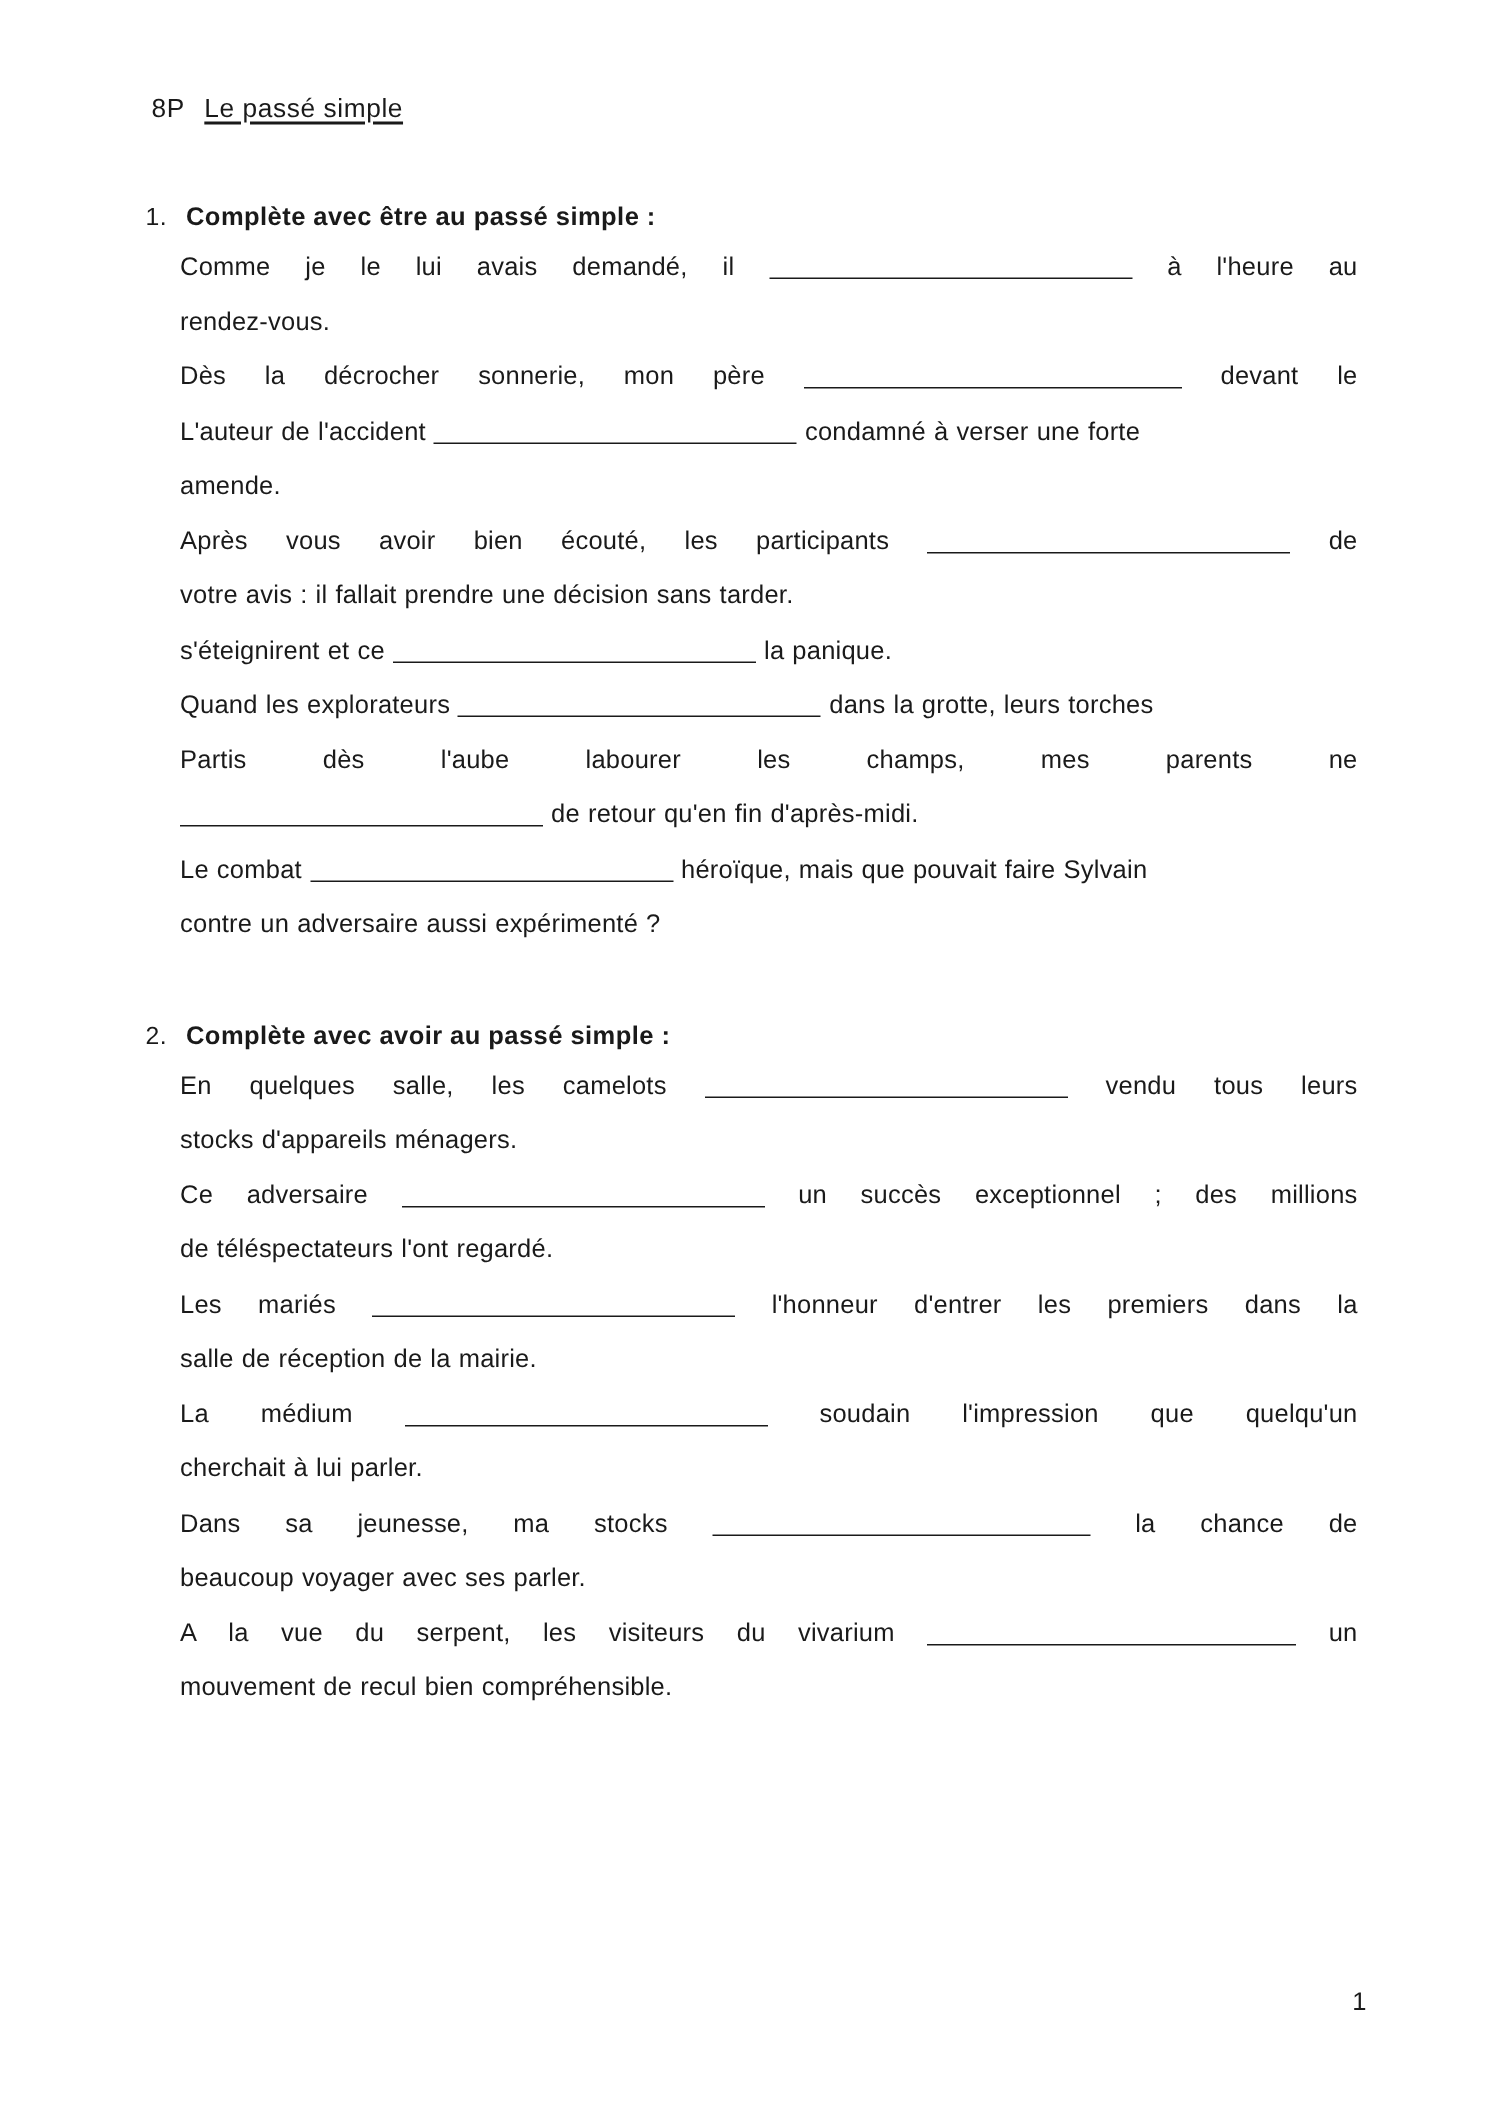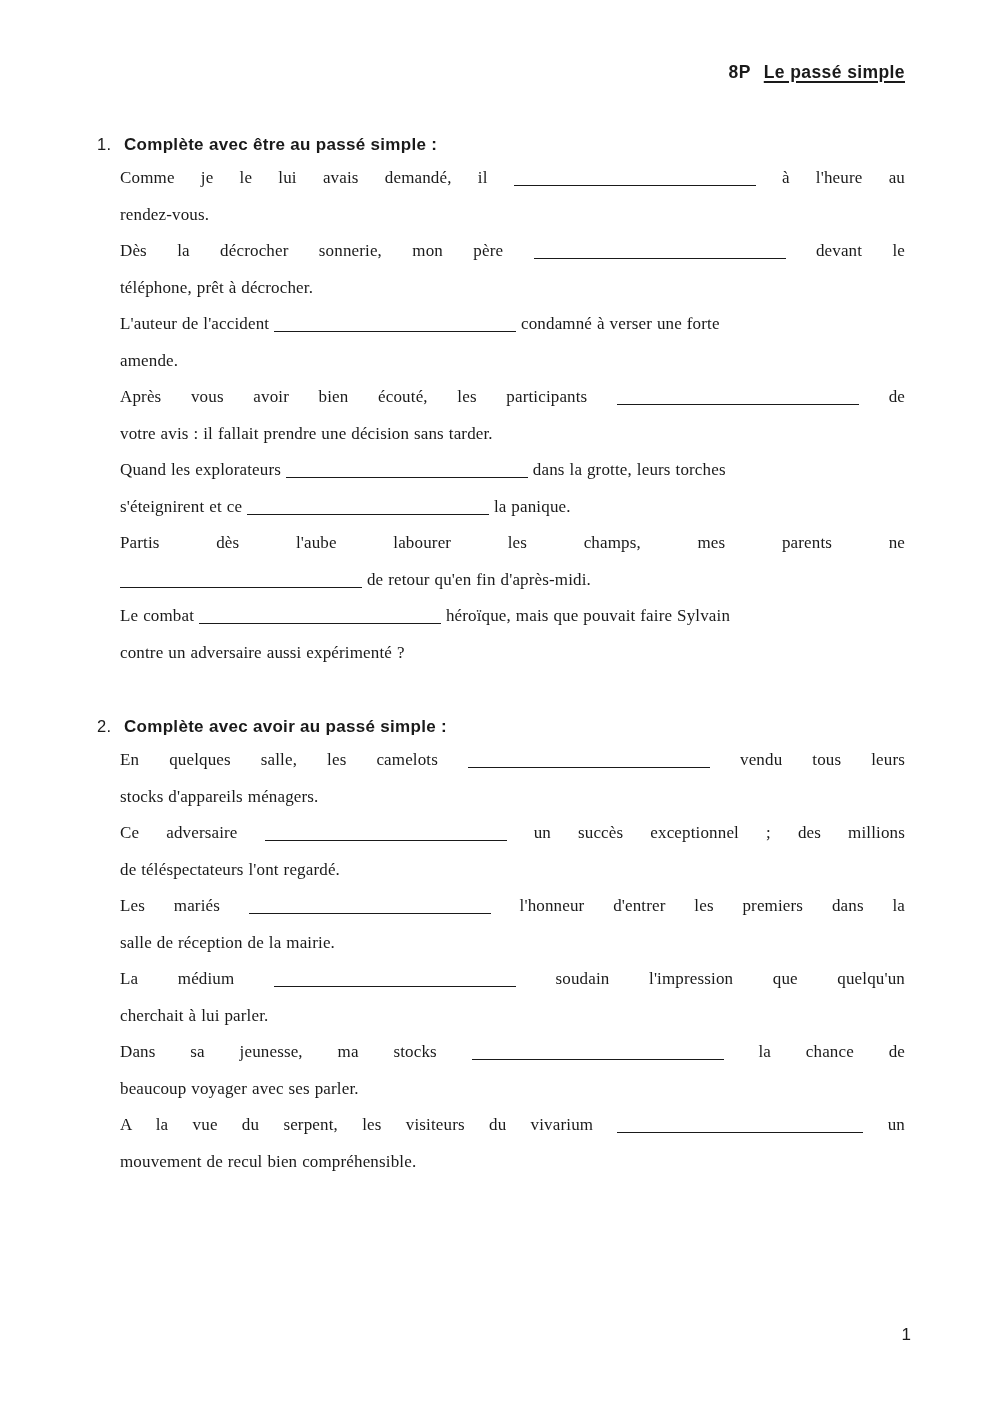--- a/index.html
+++ b/index.html
@@ -22,25 +22,24 @@
   .content {
     position: absolute;
     left: 97px;
     top: 62px;
     width: 808px;
   }
 
   
   .doc-title {
     font-size: 17.5px;
-    font-weight: bold;
+    font-weight: normal;
     letter-spacing: 0.4px;
-    margin: 0 0 0 16px;
+    margin: 0 0 0 4px;
     white-space: nowrap;
-    text-align: right;
   }
   .doc-title .code {
     margin-right: 13px;
   }
   .doc-title .underlined {
     text-decoration: underline;
     text-underline-offset: 3px;
     text-decoration-thickness: 1.6px;
   }
 
@@ -76,21 +75,20 @@
     line-height: 36.5px;
     text-align: justify;
     text-justify: inter-word;
     letter-spacing: 0.15px;
     word-spacing: 0.5px;
     margin: 0;
   }
   
   .sentence .jline {
     display: block;
-    font-family: Liberation Serif, serif;
   }
   .sentence .jline.justified {
     text-align: justify;
     text-align-last: justify;
   }
   .sentence .jline.plain {
     text-align: center;
     text-align-last: left;
   }
   .blank {
@@ -144,44 +142,43 @@
           <span class="jline justified"><span>Comme je le lui avais demandé, il</span>
             <span class="blank w1"></span>
             <span>à l'heure au</span></span>
           <span class="jline plain">rendez-vous.</span>
         </p>
 
         <p class="sentence">
           <span class="jline justified"><span>Dès la décrocher sonnerie, mon père</span>
             <span class="blank w2"></span>
             <span>devant le</span></span>
-          <span class="jline plain">téléphone, prêt à décrocher.</span>
         </p>
 
         <p class="sentence">
           <span class="jline plain"><span>L'auteur de l'accident</span>
             <span class="blank w1"></span>
             <span>condamné à verser une forte</span></span>
           <span class="jline plain">amende.</span>
         </p>
 
         <p class="sentence">
           <span class="jline justified"><span>Après vous avoir bien écouté, les participants</span>
             <span class="blank w1"></span>
             <span>de</span></span>
           <span class="jline plain">votre avis : il fallait prendre une décision sans tarder.</span>
         </p>
 
         <p class="sentence">
+          <span class="jline plain"><span>s'éteignirent et ce</span>
+            <span class="blank w1"></span>
+            <span>la panique.</span></span>
           <span class="jline plain"><span>Quand les explorateurs</span>
             <span class="blank w1"></span>
             <span>dans la grotte,  leurs torches</span></span>
-          <span class="jline plain"><span>s'éteignirent et ce</span>
-            <span class="blank w1"></span>
-            <span>la panique.</span></span>
         </p>
 
         <p class="sentence">
           <span class="jline justified">Partis dès l'aube labourer les champs, mes parents ne</span>
           <span class="jline plain"><span class="blank w1"></span>
             <span>de retour qu'en fin d'après-midi.</span></span>
         </p>
 
         <p class="sentence">
           <span class="jline plain"><span>Le combat</span>

